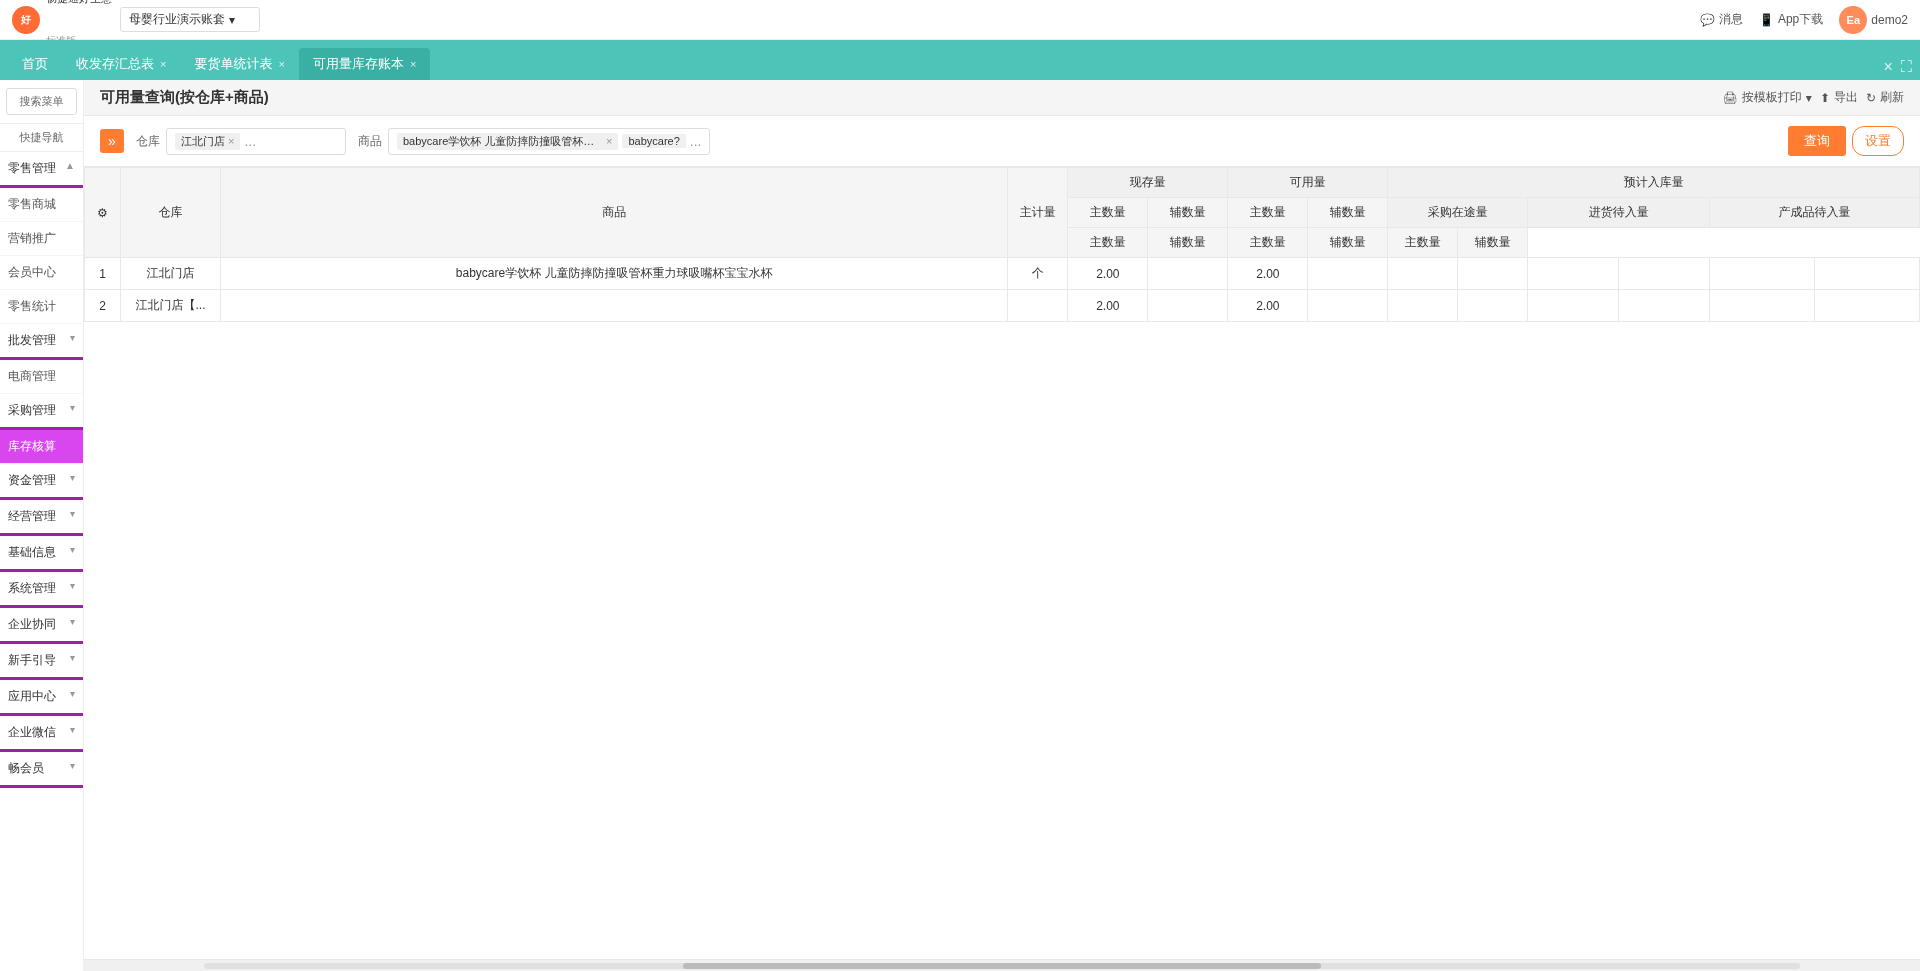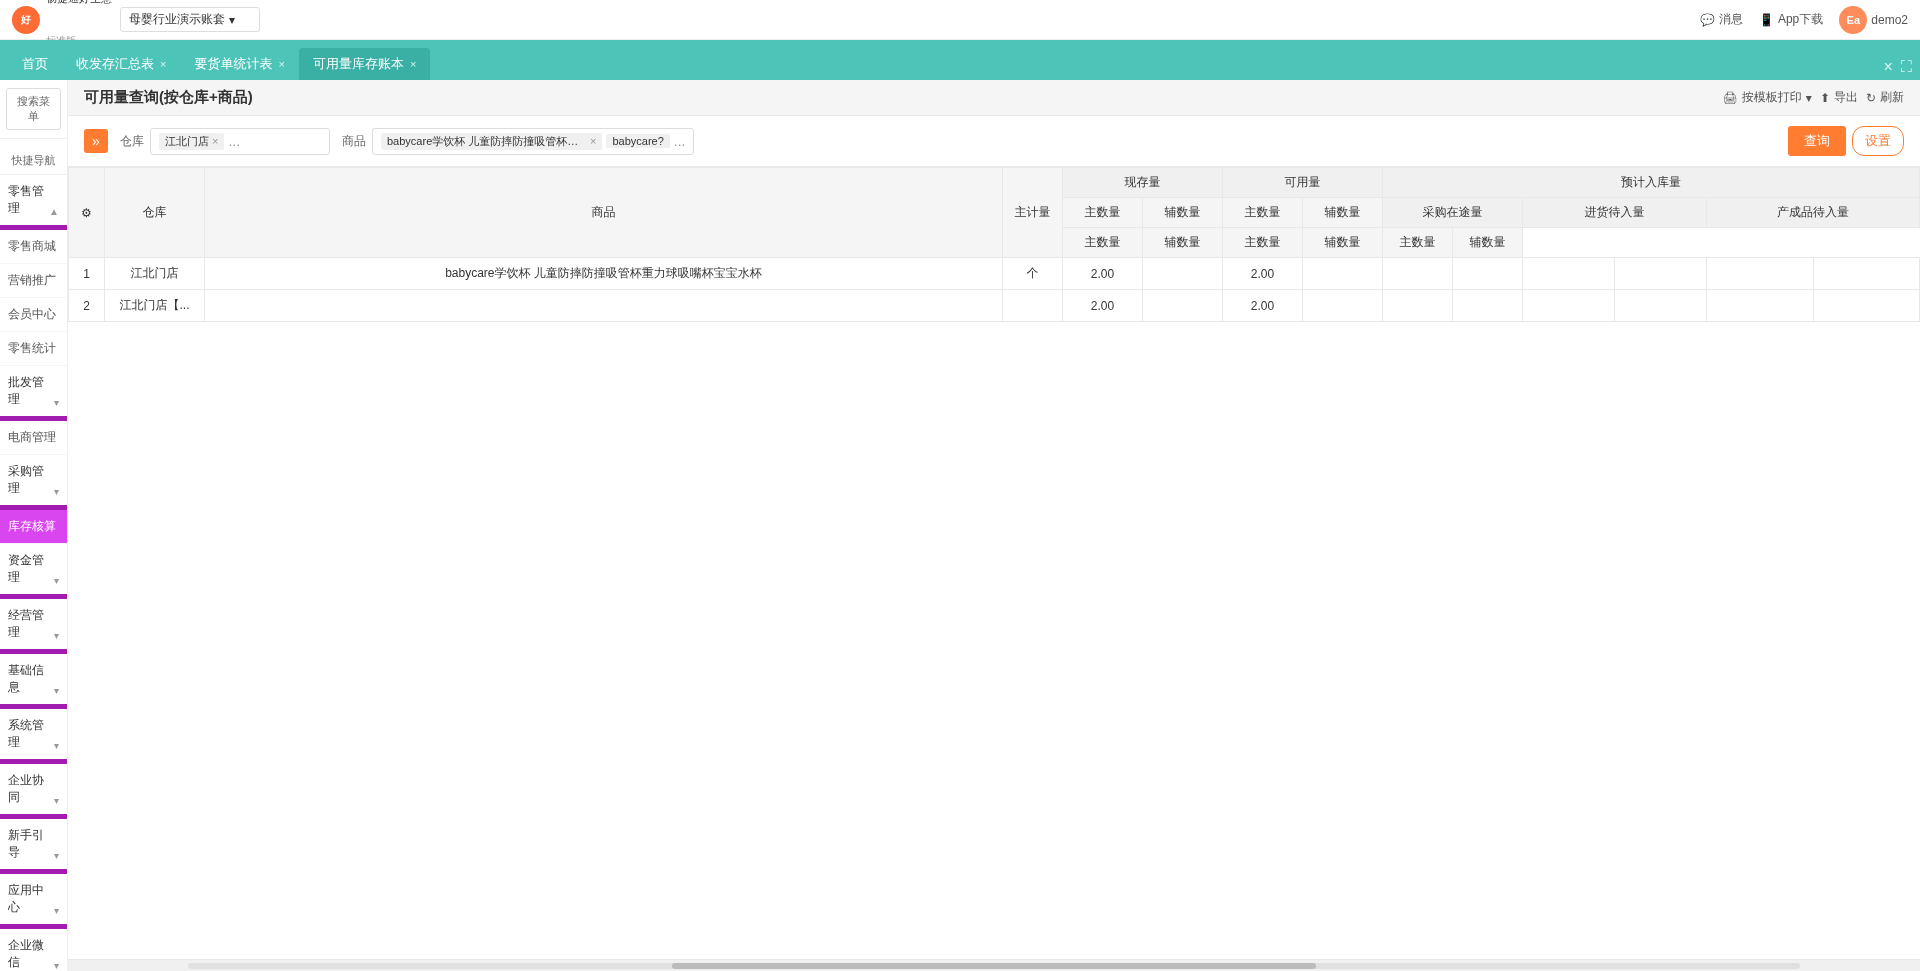--- a/index.html
+++ b/index.html
@@ -56,41 +56,41 @@
     }
     .nav-tab-close { font-size: 11px; color: rgba(255,255,255,0.8); }
     .nav-tabs-right { display: flex; align-items: center; gap: 8px; padding-bottom: 4px; }
     .nav-tabs-right-btn { color: #fff; font-size: 16px; cursor: pointer; opacity: 0.8; }
 
     
     .main-layout { display: flex; flex: 1; overflow: hidden; }
 
     
     .sidebar {
-      width: 68px;
+      width: 84px;
       background: #fff;
       border-right: 1px solid #eee;
       display: flex;
       flex-direction: column;
       overflow-y: auto;
       flex-shrink: 0;
     }
     .sidebar-search { padding: 8px 6px; border-bottom: 1px solid #eee; }
     .sidebar-search-btn { width: 100%; padding: 5px; border: 1px solid #ddd; border-radius: 3px; background: #fff; font-size: 11px; color: #666; cursor: pointer; text-align: center; }
-    .sidebar-nav-btn { padding: 6px; border-bottom: 1px solid #eee; text-align: center; font-size: 11px; color: #666; cursor: pointer; margin-top: 8px; }
+    .sidebar-nav-btn { padding: 6px; border-bottom: 1px solid #eee; text-align: center; font-size: 11px; color: #666; cursor: pointer; }
     .sidebar-section { }
     .sidebar-section-header {
       display: flex;
-      align-items: flex-end;
+      align-items: flex-start;
       justify-content: space-between;
       padding: 8px 8px;
       font-size: 12px;
       color: #333;
       cursor: pointer;
-      border-bottom: 5px solid #a21caf;
+      border-bottom: 3px solid #a21caf;
     }
     .sidebar-section-header .arrow { font-size: 10px; color: #999; }
     .sidebar-item {
       padding: 8px 8px;
       font-size: 12px;
       color: #555;
       cursor: pointer;
       text-align: left;
       border-bottom: 1px solid #f5f5f5;
     }

